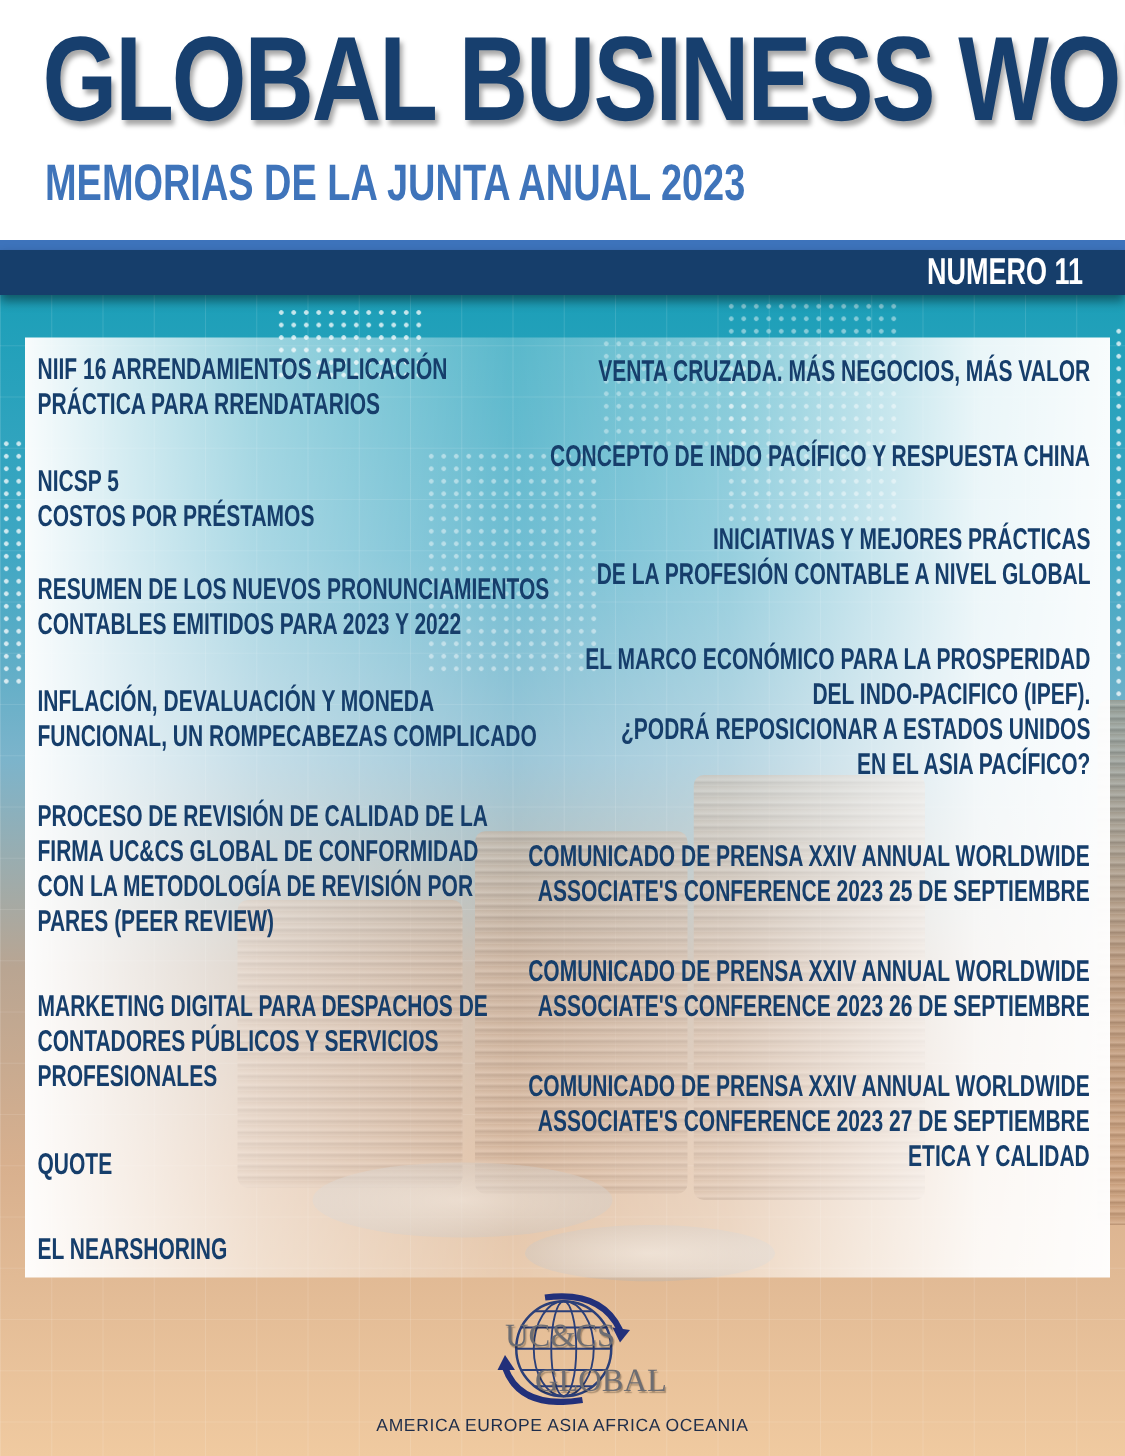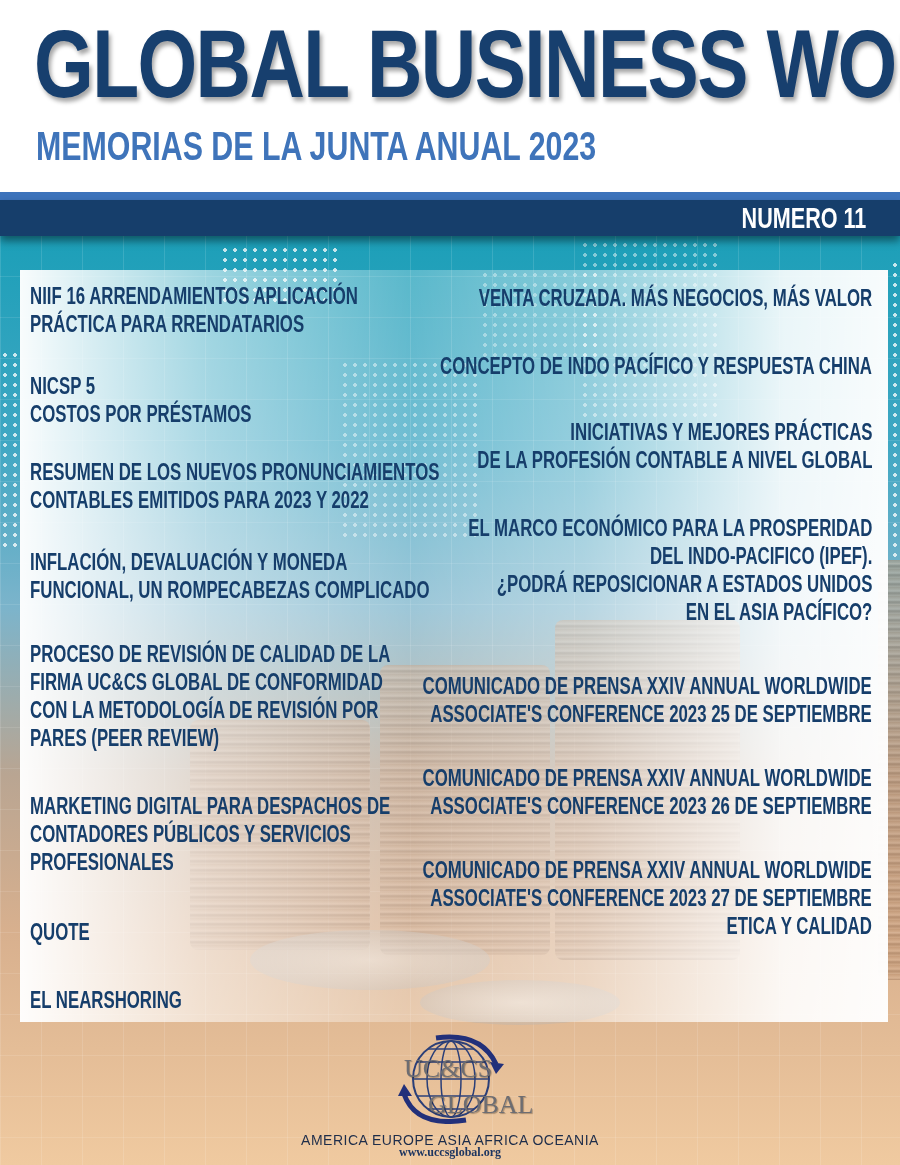--- a/index.html
+++ b/index.html
@@ -217,14 +217,13 @@
     <line x1="42" y1="15" x2="88" y2="15" stroke="#2b3f78" stroke-width="1.5"></line>
     <line x1="42" y1="75" x2="88" y2="75" stroke="#2b3f78" stroke-width="1.5"></line>
     <path d="M50 4 Q95 -2 110 30" fill="none" stroke="#22307a" stroke-width="5"></path>
     <polygon points="104,28 118,30 110,40" fill="#22307a"></polygon>
     <path d="M80 86 Q30 94 18 60" fill="none" stroke="#22307a" stroke-width="5"></path>
     <polygon points="12,62 18,50 26,62" fill="#22307a"></polygon>
   </svg>
   <div class="logo-text1">UC&amp;CS</div>
   <div class="logo-text2">GLOBAL</div>
   <div class="continents">AMERICA  EUROPE  ASIA  AFRICA  OCEANIA</div>
-  <div class="website">www.uccsglobal.org</div>
 </div>
 
 </body></html>

